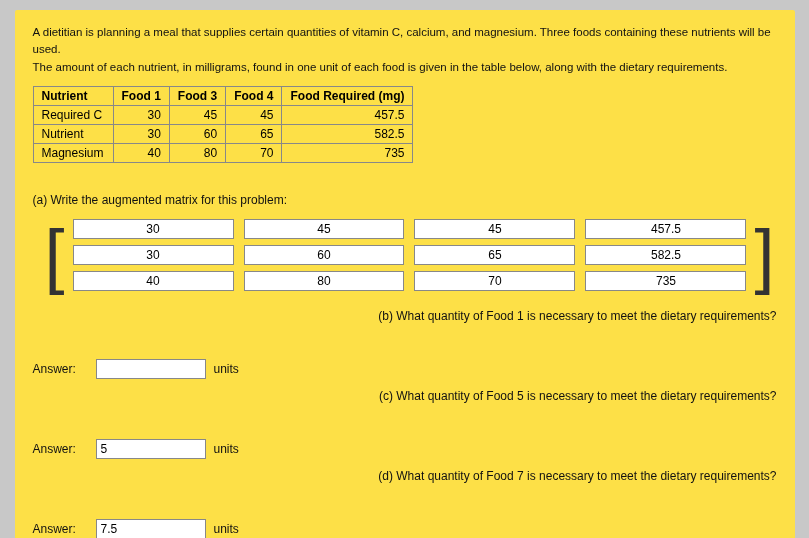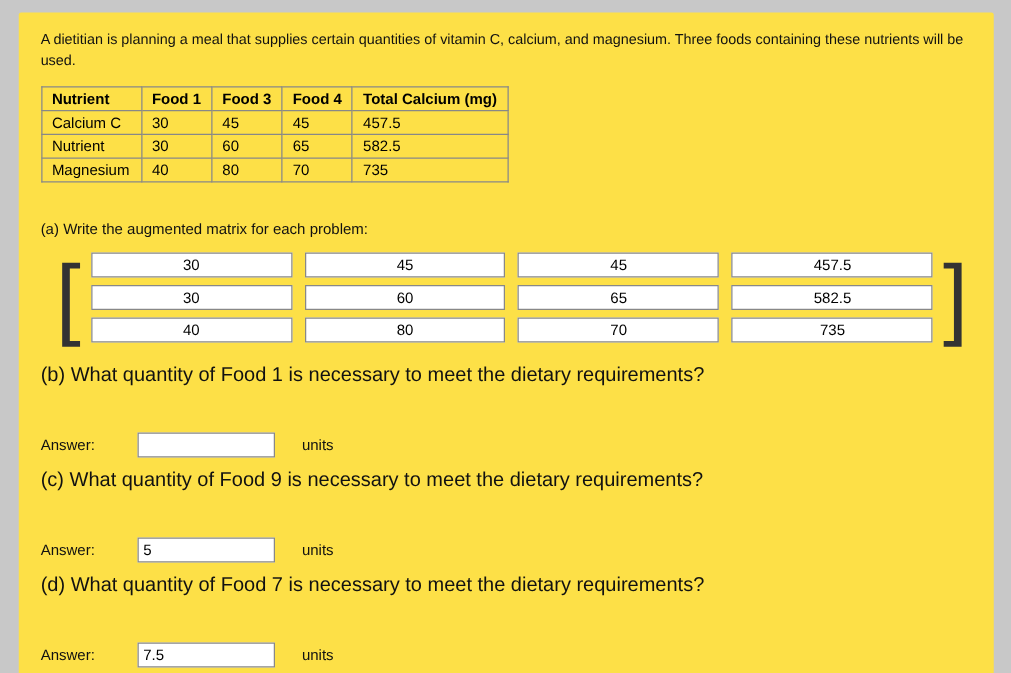--- a/index.html
+++ b/index.html
@@ -28,21 +28,21 @@
     }
     
     .nutrient-table {
       border-collapse: collapse;
       margin-bottom: 30px;
       font-size: 12px;
     }
     .nutrient-table td, .nutrient-table th {
       border: 1px solid #888;
       padding: 2px 8px;
-      text-align: left;
+      text-align: right;
       min-width: 50px;
     }
     .nutrient-table td:first-child, .nutrient-table th:first-child {
       text-align: left;
       min-width: 80px;
     }
     
     .section-label {
       font-size: 12px;
       margin-bottom: 8px;
@@ -73,69 +73,71 @@
       background: #fff;
       padding: 2px 6px;
       min-width: 40px;
       text-align: center;
       font-size: 12px;
     }
     
     .answer-row {
       display: flex;
       align-items: center;
-      gap: 22px;
+      gap: 8px;
       margin-bottom: 2px;
       font-size: 12px;
       margin-top: 36px;
     }
     .answer-label {
       font-weight: normal;
       min-width: 55px;
       color: #111;
     }
     .answer-input {
       border: 1px solid #888;
       padding: 2px 4px;
       font-size: 12px;
       width: 110px;
       background: #fff;
     }
     .units-label {
       color: #111;
     }
     .question-text {
-      font-size: 16px;
+      font-size: 12px;
       margin-bottom: 5px;
       margin-top: 10px;
       color: #111;
+      text-align: right;
     }
   </style>
 </head>
 <body>
 
 <div class="page">
 
   <div class="intro-text">
     <span>A dietitian is planning a meal that supplies certain quantities of vitamin C, calcium, and magnesium. Three foods containing these nutrients will be used.</span><br>
+    <span>The amount of each nutrient, in milligrams, found in one unit of each food is given in the table below, along with the dietary requirements.</span>
   </div>
 
   <table class="nutrient-table">
     <thead>
       <tr>
         <th>Nutrient</th>
         <th>Food 1</th>
         <th>Food 3</th>
         <th>Food 4</th>
-        <th>Total Calcium (mg)</th>
+        <th>Food Required (mg)</th>
       </tr>
     </thead>
     <tbody>
       <tr>
-        <td>Calcium C</td>
+        <td>Required C</td>
         <td>30</td>
         <td>45</td>
         <td>45</td>
         <td>457.5</td>
       </tr>
       <tr>
         <td>Nutrient</td>
         <td>30</td>
         <td>60</td>
         <td>65</td>
@@ -144,21 +146,21 @@
       <tr>
         <td>Magnesium</td>
         <td>40</td>
         <td>80</td>
         <td>70</td>
         <td>735</td>
       </tr>
     </tbody>
   </table>
 
-  <div class="section-label">(a) Write the augmented matrix for each problem:</div>
+  <div class="section-label">(a) Write the augmented matrix for this problem:</div>
 
   <div class="matrix-container">
     <span class="bracket-left">[</span>
     <div class="matrix-grid">
 
       <input class="matrix-cell" type="text" value="30" style="">
       <input class="matrix-cell" type="text" value="45" style="">
       <input class="matrix-cell" type="text" value="45" style="">
       <input class="matrix-cell" type="text" value="457.5" style="">
 
@@ -175,21 +177,21 @@
     <span class="bracket-right">]</span>
   </div>
 
   <div class="question-text">(b) What quantity of Food 1 is necessary to meet the dietary requirements?</div>
   <div class="answer-row">
     <span class="answer-label">Answer:</span>
     <input class="answer-input" type="text" value="" style="">
     <span class="units-label">units</span>
   </div>
 
-  <div class="question-text">(c) What quantity of Food 9 is necessary to meet the dietary requirements?</div>
+  <div class="question-text">(c) What quantity of Food 5 is necessary to meet the dietary requirements?</div>
   <div class="answer-row">
     <span class="answer-label">Answer:</span>
     <input class="answer-input" type="text" value="5" style="">
     <span class="units-label">units</span>
   </div>
 
   <div class="question-text">(d) What quantity of Food 7 is necessary to meet the dietary requirements?</div>
   <div class="answer-row">
     <span class="answer-label">Answer:</span>
     <input class="answer-input" type="text" value="7.5" style="">

